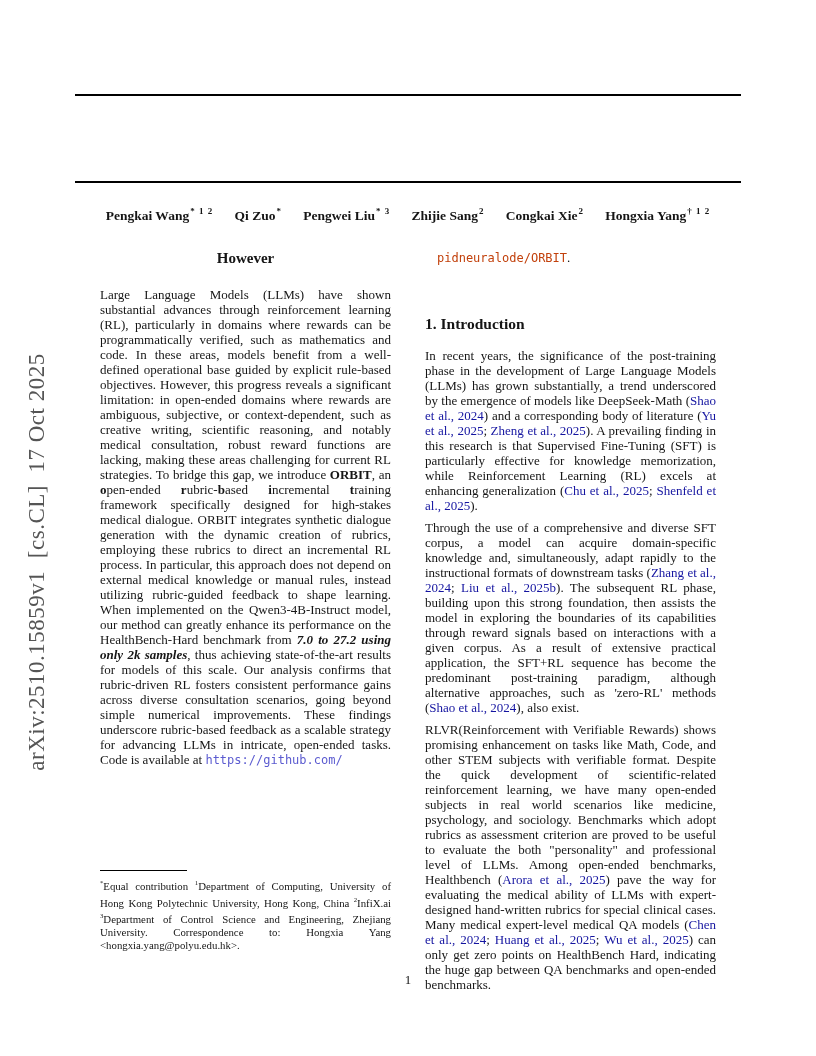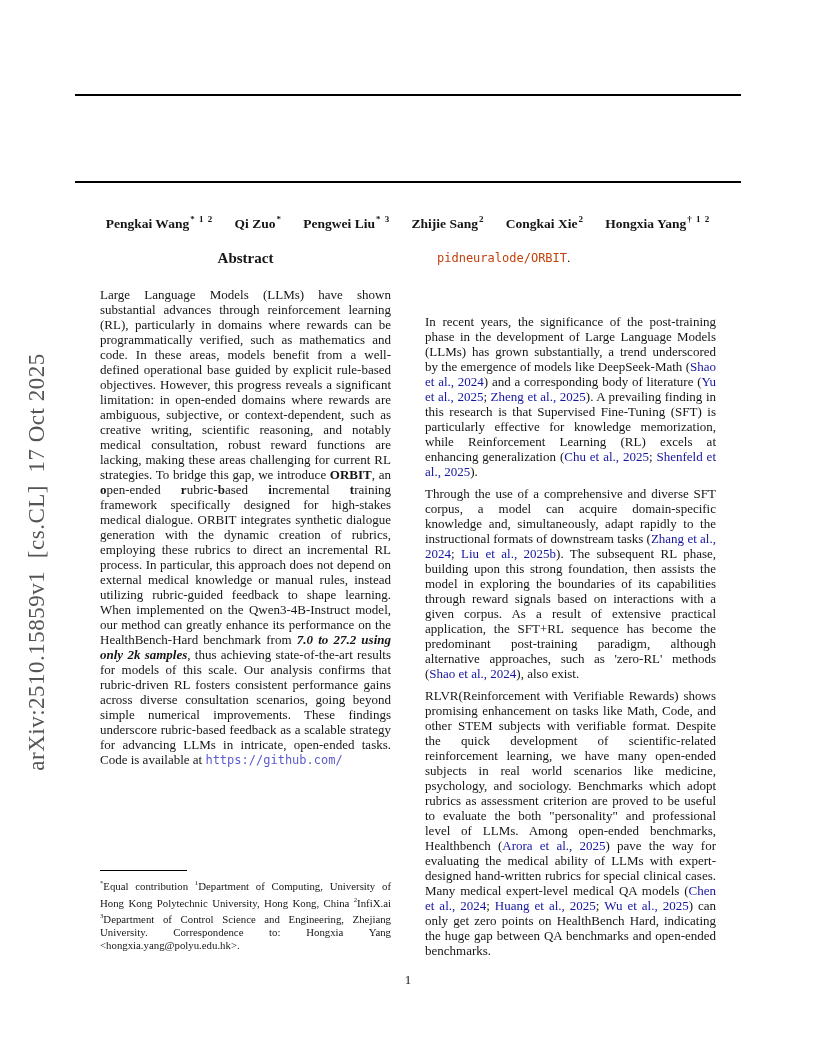--- a/index.html
+++ b/index.html
@@ -32,21 +32,20 @@
     line-height: 27px;
   }
 
   .authors {
     position: absolute;
     top: 206px;
     left: 0;
     width: 100%;
     text-align: center;
     font-size: 13.5px;
-    margin-top: 8px;
   }
   .author { margin: 0 9px; font-weight: bold; white-space: nowrap; }
   .author-sup {
     vertical-align: super;
     font-size: 9px;
     font-weight: bold;
     margin-left: 1px;
     letter-spacing: 1px;
   }
 
@@ -149,26 +148,27 @@
   <div class="authors">
     <span class="author"><span class="author-name">Pengkai Wang</span><span class="author-sup">* 1 2</span></span>
     <span class="author"><span class="author-name">Qi Zuo</span><span class="author-sup">*</span></span>
     <span class="author"><span class="author-name">Pengwei Liu</span><span class="author-sup">* 3</span></span>
     <span class="author"><span class="author-name">Zhijie Sang</span><span class="author-sup">2</span></span>
     <span class="author"><span class="author-name">Congkai Xie</span><span class="author-sup">2</span></span>
     <span class="author"><span class="author-name">Hongxia Yang</span><span class="author-sup">† 1 2</span></span>
   </div>
 
   <div class="col col-left">
-    <div class="abs-heading">Abstract</div>
+    <div class="abs-heading">However</div>
     <p class="body-text"><span>Large Language Models (LLMs) have shown substantial advances through reinforcement learning (RL), particularly in domains where rewards can be programmatically verified, such as mathematics and code. In these areas, models benefit from a well-defined operational base guided by explicit rule-based objectives. However, this progress reveals a significant limitation: in open-ended domains where rewards are ambiguous, subjective, or context-dependent, such as creative writing, scientific reasoning, and notably medical consultation, robust reward functions are lacking, making these areas challenging for current RL strategies. To bridge this gap, we introduce </span><span class="s-b">ORBIT</span><span>, an </span><span class="s-b">o</span><span>pen-ended </span><span class="s-b">r</span><span>ubric-</span><span class="s-b">b</span><span>ased </span><span class="s-b">i</span><span>ncremental </span><span class="s-b">t</span><span>raining framework specifically designed for high-stakes medical dialogue. ORBIT integrates synthetic dialogue generation with the dynamic creation of rubrics, employing these rubrics to direct an incremental RL process. In particular, this approach does not depend on external medical knowledge or manual rules, instead utilizing rubric-guided feedback to shape learning. When implemented on the Qwen3-4B-Instruct model, our method can greatly enhance its performance on the HealthBench-Hard benchmark from </span><span class="s-bi">7.0 to 27.2 using only 2k samples</span><span>, thus achieving state-of-the-art results for models of this scale. Our analysis confirms that rubric-driven RL fosters consistent performance gains across diverse consultation scenarios, going beyond simple numerical improvements. These findings underscore rubric-based feedback as a scalable strategy for advancing LLMs in intricate, open-ended tasks. Code is available at </span><span class="s-mono" style="color: rgb(91, 91, 208);">https://github.com/</span></p>
   </div>
 
   <div class="col col-right">
     <div class="url-tail"><span class="s-mono" style="color: #c2410c;">pidneuralode/ORBIT</span><span>.</span></div>
+    <div class="sec-heading">1. Introduction</div>
     <p class="body-text para"><span>In recent years, the significance of the post-training phase in the development of Large Language Models (LLMs) has grown substantially, a trend underscored by the emergence of models like DeepSeek-Math (</span><span class="s-cite" style="color: rgb(20, 20, 160);">Shao et al., 2024</span><span>) and a corresponding body of literature (</span><span class="s-cite" style="color: rgb(20, 20, 160);">Yu et al., 2025</span><span>; </span><span class="s-cite" style="color: rgb(20, 20, 160);">Zheng et al., 2025</span><span>). A prevailing finding in this research is that Supervised Fine-Tuning (SFT) is particularly effective for knowledge memorization, while Reinforcement Learning (RL) excels at enhancing generalization (</span><span class="s-cite" style="color: rgb(20, 20, 160);">Chu et al., 2025</span><span>; </span><span class="s-cite" style="color: rgb(20, 20, 160);">Shenfeld et al., 2025</span><span>).</span></p>
     <p class="body-text para"><span>Through the use of a comprehensive and diverse SFT corpus, a model can acquire domain-specific knowledge and, simultaneously, adapt rapidly to the instructional formats of downstream tasks (</span><span class="s-cite" style="color: rgb(20, 20, 160);">Zhang et al., 2024</span><span>; </span><span class="s-cite" style="color: rgb(20, 20, 160);">Liu et al., 2025b</span><span>). The subsequent RL phase, building upon this strong foundation, then assists the model in exploring the boundaries of its capabilities through reward signals based on interactions with a given corpus. As a result of extensive practical application, the SFT+RL sequence has become the predominant post-training paradigm, although alternative approaches, such as 'zero-RL' methods (</span><span class="s-cite" style="color: rgb(20, 20, 160);">Shao et al., 2024</span><span>), also exist.</span></p>
     <p class="body-text para"><span>RLVR(Reinforcement with Verifiable Rewards) shows promising enhancement on tasks like Math, Code, and other STEM subjects with verifiable format. Despite the quick development of scientific-related reinforcement learning, we have many open-ended subjects in real world scenarios like medicine, psychology, and sociology. Benchmarks which adopt rubrics as assessment criterion are proved to be useful to evaluate the both "personality" and professional level of LLMs. Among open-ended benchmarks, Healthbench (</span><span class="s-cite" style="color: rgb(20, 20, 160);">Arora et al., 2025</span><span>) pave the way for evaluating the medical ability of LLMs with expert-designed hand-written rubrics for special clinical cases. Many medical expert-level medical QA models (</span><span class="s-cite" style="color: rgb(20, 20, 160);">Chen et al., 2024</span><span>; </span><span class="s-cite" style="color: rgb(20, 20, 160);">Huang et al., 2025</span><span>; </span><span class="s-cite" style="color: rgb(20, 20, 160);">Wu et al., 2025</span><span>) can only get zero points on HealthBench Hard, indicating the huge gap between QA benchmarks and open-ended benchmarks.</span></p>
   </div>
 
   <div class="footnote">
     <div class="footnote-rule"></div>
     <p class="footnote-text"><span class="s-sup">*</span><span>Equal contribution    </span><span class="s-sup">1</span><span>Department of Computing, University of Hong Kong Polytechnic University, Hong Kong, China </span><span class="s-sup">2</span><span>InfiX.ai </span><span class="s-sup">3</span><span>Department of Control Science and Engineering, Zhejiang University.  Correspondence to: Hongxia Yang </span><span>&lt;hongxia.yang@polyu.edu.hk&gt;</span><span>.</span></p>
   </div>
 

